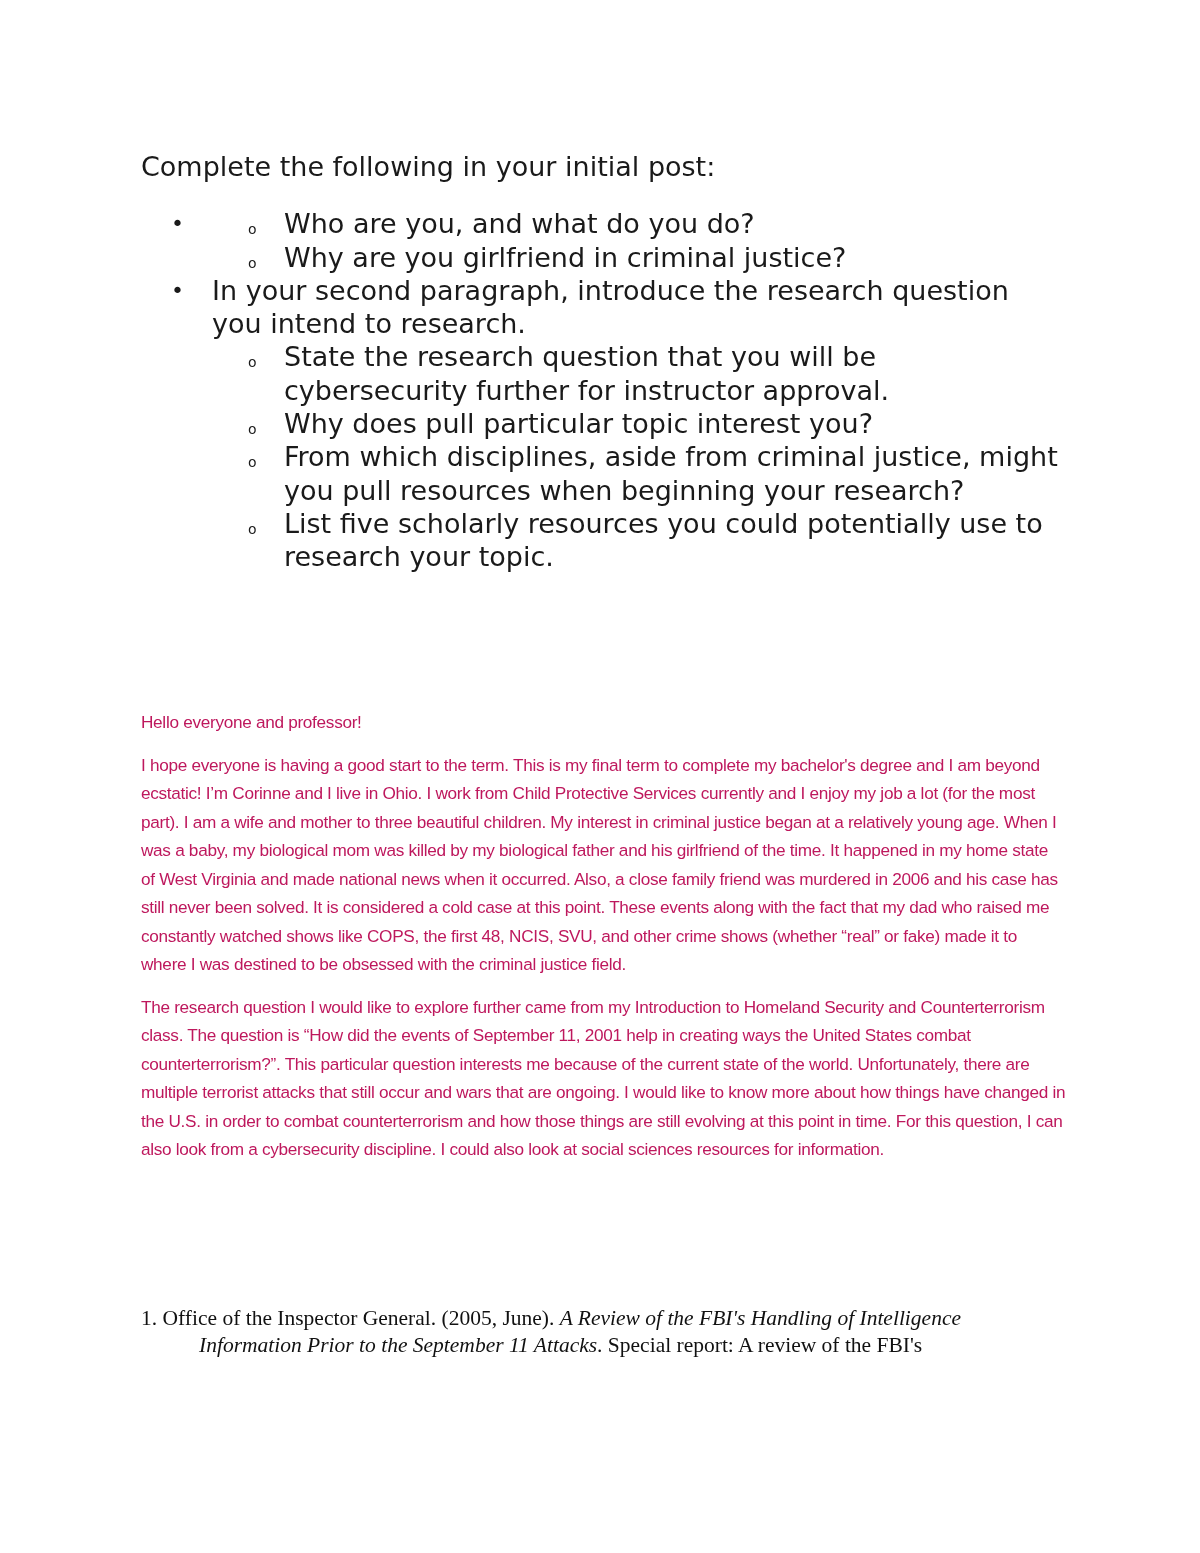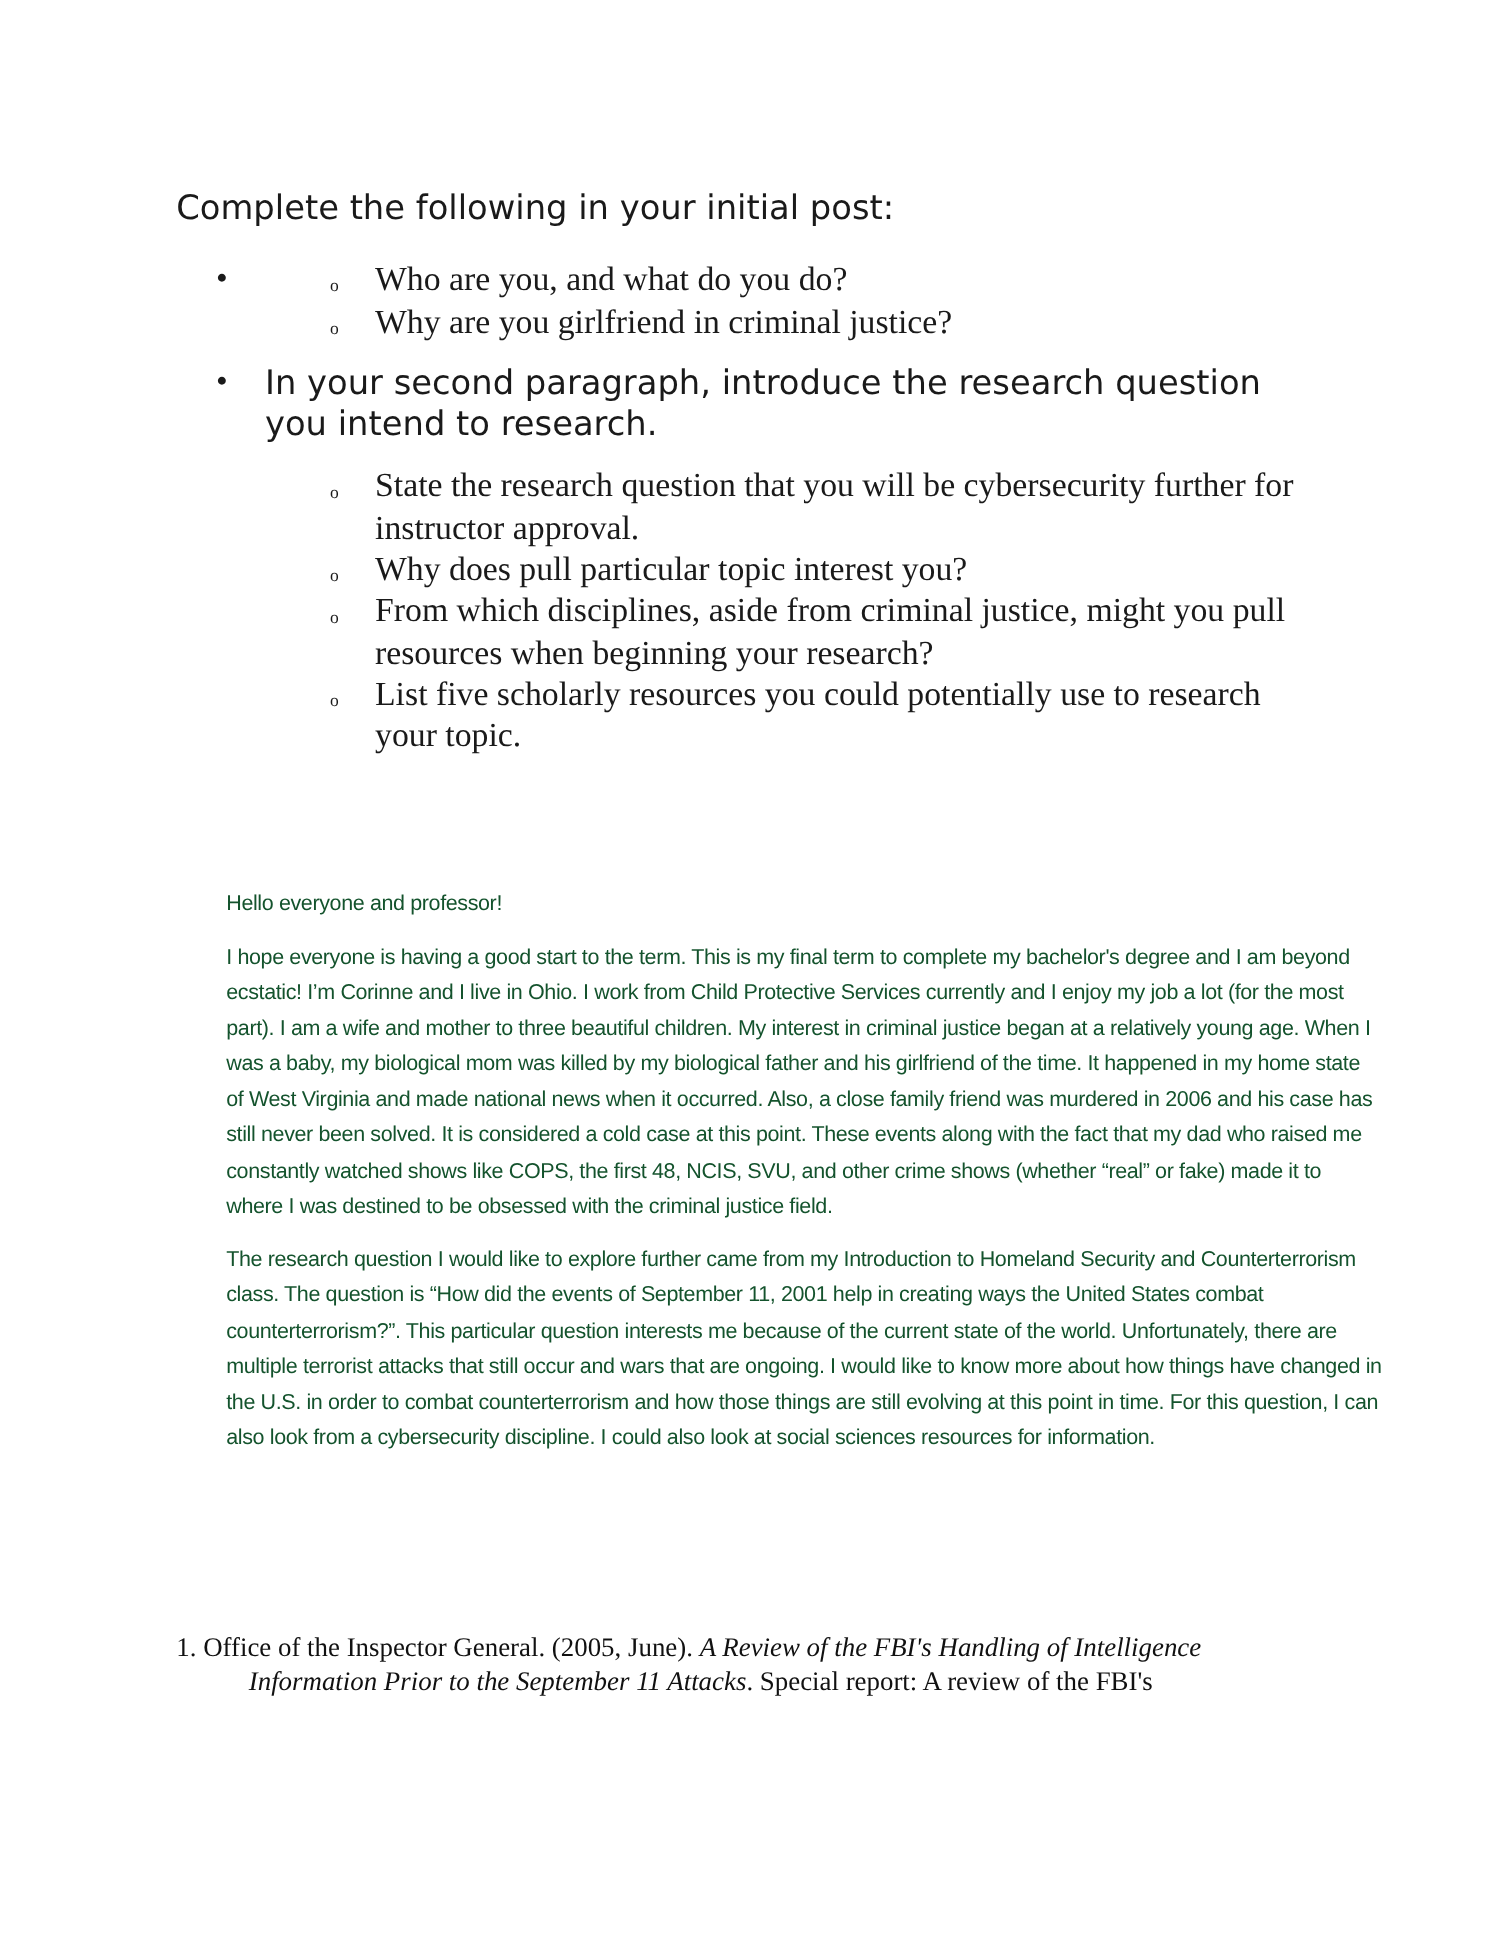--- a/index.html
+++ b/index.html
@@ -3,24 +3,24 @@
 <meta charset="utf-8">
 <style>
   html, body { margin:0; padding:0; background:#ffffff; }
   body { width:1200px; height:1553px; position:relative; overflow:hidden; color:#111; }
   .page { position:absolute; left:0; top:0; width:1200px; height:1221px; }
   .prompt { position:absolute; left:141px; top:150px; width:920px; font-family:"DejaVu Sans", sans-serif; font-size:27px; line-height:33.3px; color:#1a1a1a; }
   .prompt .intro { margin:0 0 24px 0; }
   .prompt ul { list-style:none; margin:0; padding:0; }
   .prompt li.l1 { position:relative; padding-left:71px; }
   .prompt li.l1::before { content:"•"; position:absolute; left:30px; top:0; font-size:22px; }
-  .prompt ul.sub { margin:16px; padding:0;font-family:Liberation Serif, serif; }
+  .prompt ul.sub { margin:0; padding:0; }
   .prompt li.l2 { position:relative; padding-left:72px; }
   .prompt li.l2::before { content:"o"; position:absolute; left:36px; top:6px; font-size:14px; }
-  .post { position:absolute; left:141px; top:708px; width:925px; font-family:"Liberation Sans", sans-serif; font-size:17.2px; line-height:28.5px; color:#14532d; letter-spacing:-0.3px;margin-left:40px; }
+  .post { position:absolute; left:141px; top:708px; width:925px; font-family:"Liberation Sans", sans-serif; font-size:17.2px; line-height:28.5px; color:#be185d; letter-spacing:-0.3px; }
   .post p { margin:0 0 14px 0; }
   .refs { position:absolute; left:141px; top:1305px; width:920px; font-family:"Liberation Serif", serif; font-size:21.5px; line-height:27px; color:#111; }
   .refs .ref { padding-left:58px; text-indent:-58px; margin:0;font-family:Liberation Serif, serif; }
   .refs em { font-style:italic; }
 </style>
 </head>
 <body>
 
 <div class="page">
 

